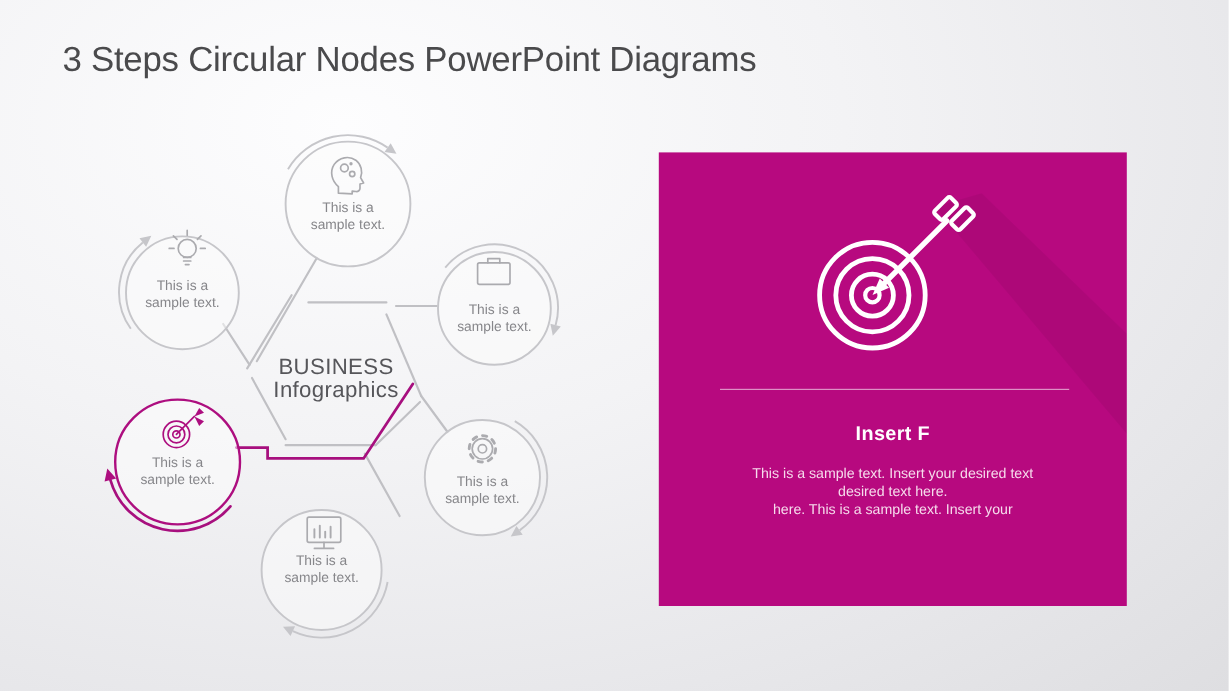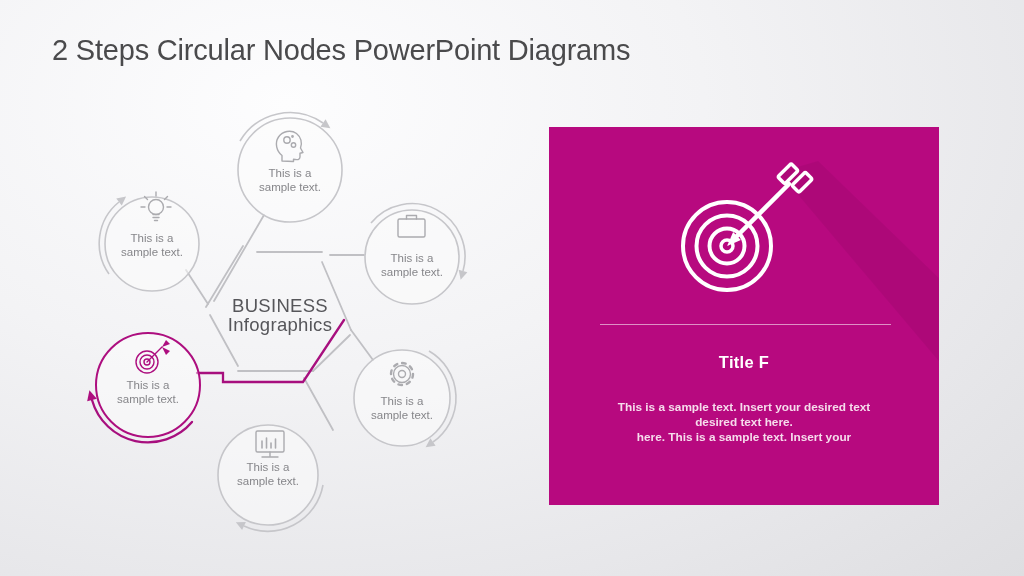--- a/index.html
+++ b/index.html
@@ -19,29 +19,29 @@
   .mcircle{stroke:#ad0e7f;stroke-width:2;fill:rgba(251,251,252,0.55);}
   .micon{stroke:#ad0e7f;stroke-width:1.4;fill:none;stroke-linecap:round;stroke-linejoin:round;}
 
   .panel{position:absolute;left:549px;top:127px;width:390px;height:378px;background:#b7097f;}
   .panel-shadow{position:absolute;inset:0;background:rgba(0,0,0,0.05);
     clip-path:polygon(59% 12%, 69% 9%, 100% 40%, 100% 62%);}
   .panel-icon{position:absolute;left:0;top:0;}
   .panel-divider{position:absolute;left:51px;top:197px;width:291px;height:1px;background:rgba(255,255,255,0.55);}
   .panel-title{position:absolute;left:0;top:226px;width:390px;text-align:center;
     color:#ffffff;font-size:16.5px;font-weight:bold;letter-spacing:0.3px;}
-  .panel-body{position:absolute;left:25px;top:273px;width:340px;text-align:center;
-    color:#f6dcec;font-size:11.8px;line-height:15px;font-weight:bold;}
+  .panel-body{position:absolute;left:25px;top:260px;width:340px;text-align:center;
+    color:#f6dcec;font-size:11.8px;line-height:15px;}
 </style>
 </head>
 <body>
 
 <div class="slide">
 
-  <h1 class="slide-title">2 Steps Circular Nodes PowerPoint Diagrams</h1>
+  <h1 class="slide-title">3 Steps Circular Nodes PowerPoint Diagrams</h1>
 
   <svg class="diagram-svg" width="540" height="576" viewBox="0 0 540 576">
 
     <g>
       <path class="gline" d="M264,215 L214,301"></path>
       <path class="gline" d="M243,246 L206,307"></path>
       <path class="gline" d="M186,270 L208,304"></path>
       <path class="gline" d="M210,315 L238,366"></path>
       <path class="gline" d="M238,371 L313,371"></path>
       <path class="gline" d="M313,371 L350,335"></path>
@@ -153,21 +153,21 @@
         <path d="M188,109 L240,57" stroke-width="4.5"></path>
         <g transform="translate(240,57) rotate(-45)" stroke-width="3.5">
           <rect x="-3" y="-13" width="19" height="10" rx="2"></rect>
           <rect x="1" y="3" width="19" height="10" rx="2"></rect>
         </g>
       </g>
       <polygon points="0,-5.5 14,0 0,5.5" fill="#ffffff" transform="translate(188,109) rotate(135)"></polygon>
     </svg>
 
     <div class="panel-divider"></div>
-    <div class="panel-title">Title F</div>
+    <div class="panel-title">Insert F</div>
     <div class="panel-body">
       <div>This is a sample text. Insert your desired text</div>
       <div>desired text here.</div>
       <div>here. This is a sample text. Insert your</div>
     </div>
   </div>
 
 </div>
 
 </body></html>

